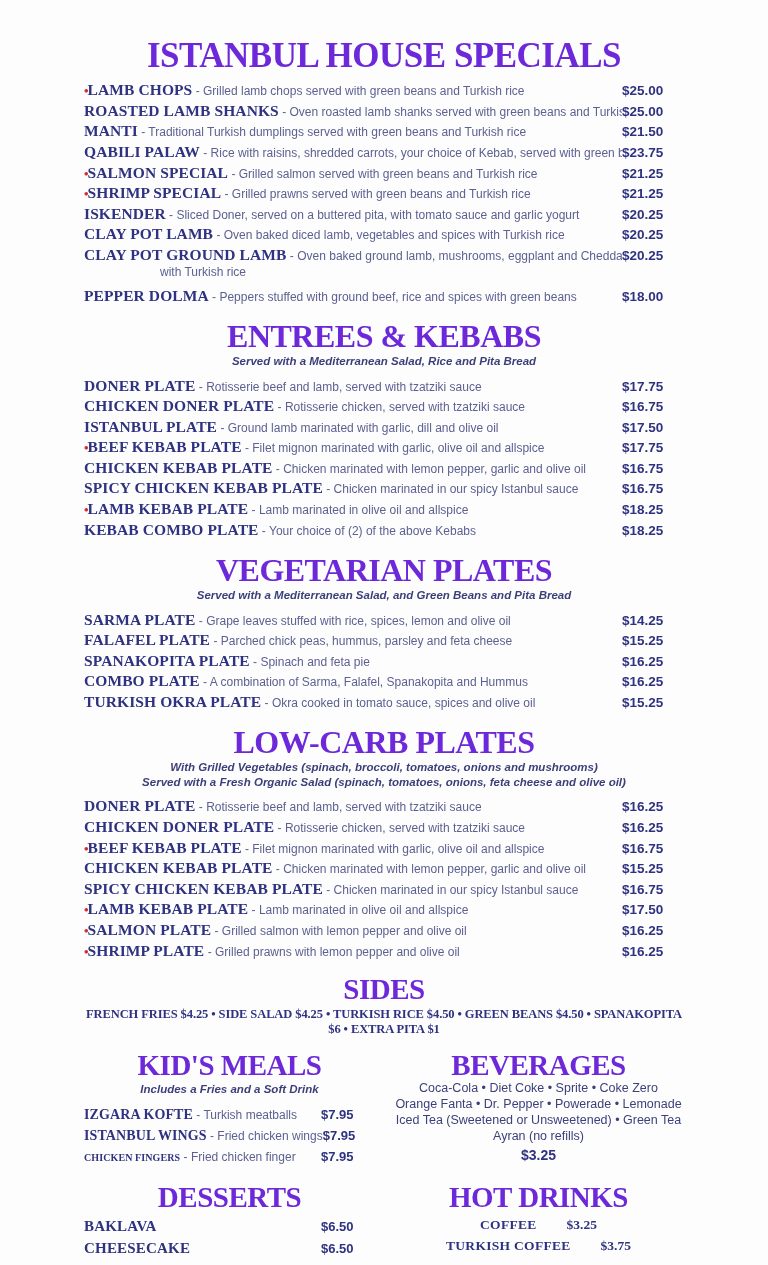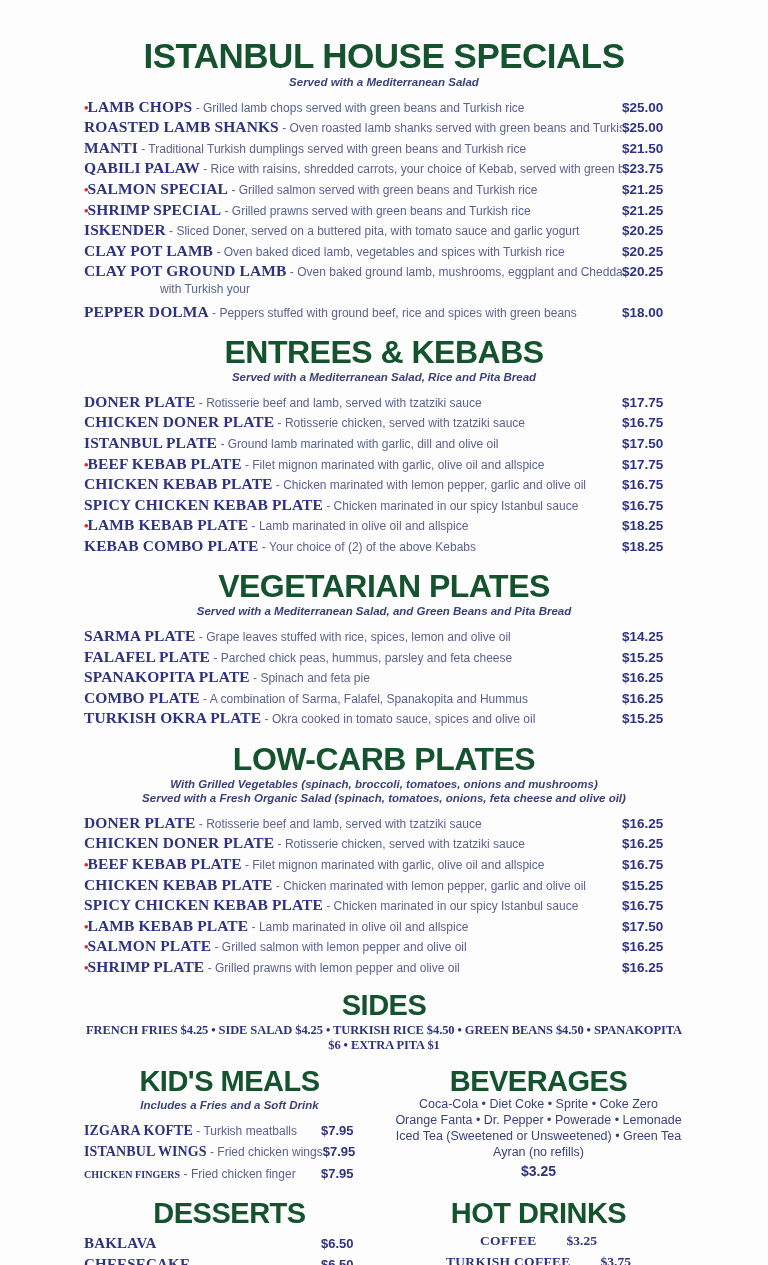--- a/index.html
+++ b/index.html
@@ -17,22 +17,22 @@
     width: 768px;
     height: 1265px;
     box-sizing: border-box;
     padding: 38px 84px 10px 84px;
     position: relative;
   }
 
   
   .sec-title {
     text-align: center;
-    color: #14532d;
-    font-family: Liberation Sans, sans-serif;
+    color: #6d28d9;
+    font-family: Liberation Serif, serif;
     font-weight: bold;
     letter-spacing: -0.5px;
     line-height: 1;
     margin: 0;
   }
   .sec-title.xl { font-size: 35px; }
   .sec-title.lg { font-size: 32px; }
   .sec-title.md { font-size: 29px; }
 
   .sec-sub {
@@ -169,21 +169,20 @@
     letter-spacing: 0.2px;
   }
 </style>
 </head>
 <body>
 
 <div class="page">
 
   <div class="sec">
     <div class="sec-title xl">ISTANBUL HOUSE SPECIALS</div>
-    <div class="sec-sub">Served with a Mediterranean Salad</div>
     <div class="items">
         <div class="row">
           <div class="left"><span class="bullet">•</span><span class="iname">LAMB CHOPS</span><span class="idesc"> - Grilled lamb chops served with green beans and Turkish rice</span></div>
           <div class="price">$25.00</div>
         </div>
         <div class="row">
           <div class="left"><span class="iname">ROASTED LAMB SHANKS</span><span class="idesc"> - Oven roasted lamb shanks served with green beans and Turkish rice</span></div>
           <div class="price">$25.00</div>
         </div>
         <div class="row">
@@ -207,21 +206,21 @@
           <div class="price">$20.25</div>
         </div>
         <div class="row">
           <div class="left"><span class="iname">CLAY POT LAMB</span><span class="idesc"> - Oven baked diced lamb, vegetables and spices with Turkish rice</span></div>
           <div class="price">$20.25</div>
         </div>
         <div class="row">
           <div class="left"><span class="iname">CLAY POT GROUND LAMB</span><span class="idesc"> - Oven baked ground lamb, mushrooms, eggplant and Cheddar cheese</span></div>
           <div class="price">$20.25</div>
         </div>
-        <div class="cont">with Turkish your</div>
+        <div class="cont">with Turkish rice</div>
         <div class="row tall">
           <div class="left"><span class="iname">PEPPER DOLMA</span><span class="idesc"> - Peppers stuffed with ground beef, rice and spices with green beans</span></div>
           <div class="price">$18.00</div>
         </div>
       </div>
   </div>
 
   <div class="sec">
     <div class="sec-title lg">ENTREES &amp; KEBABS</div>
     <div class="sec-sub">Served with a Mediterranean Salad, Rice and Pita Bread</div>

